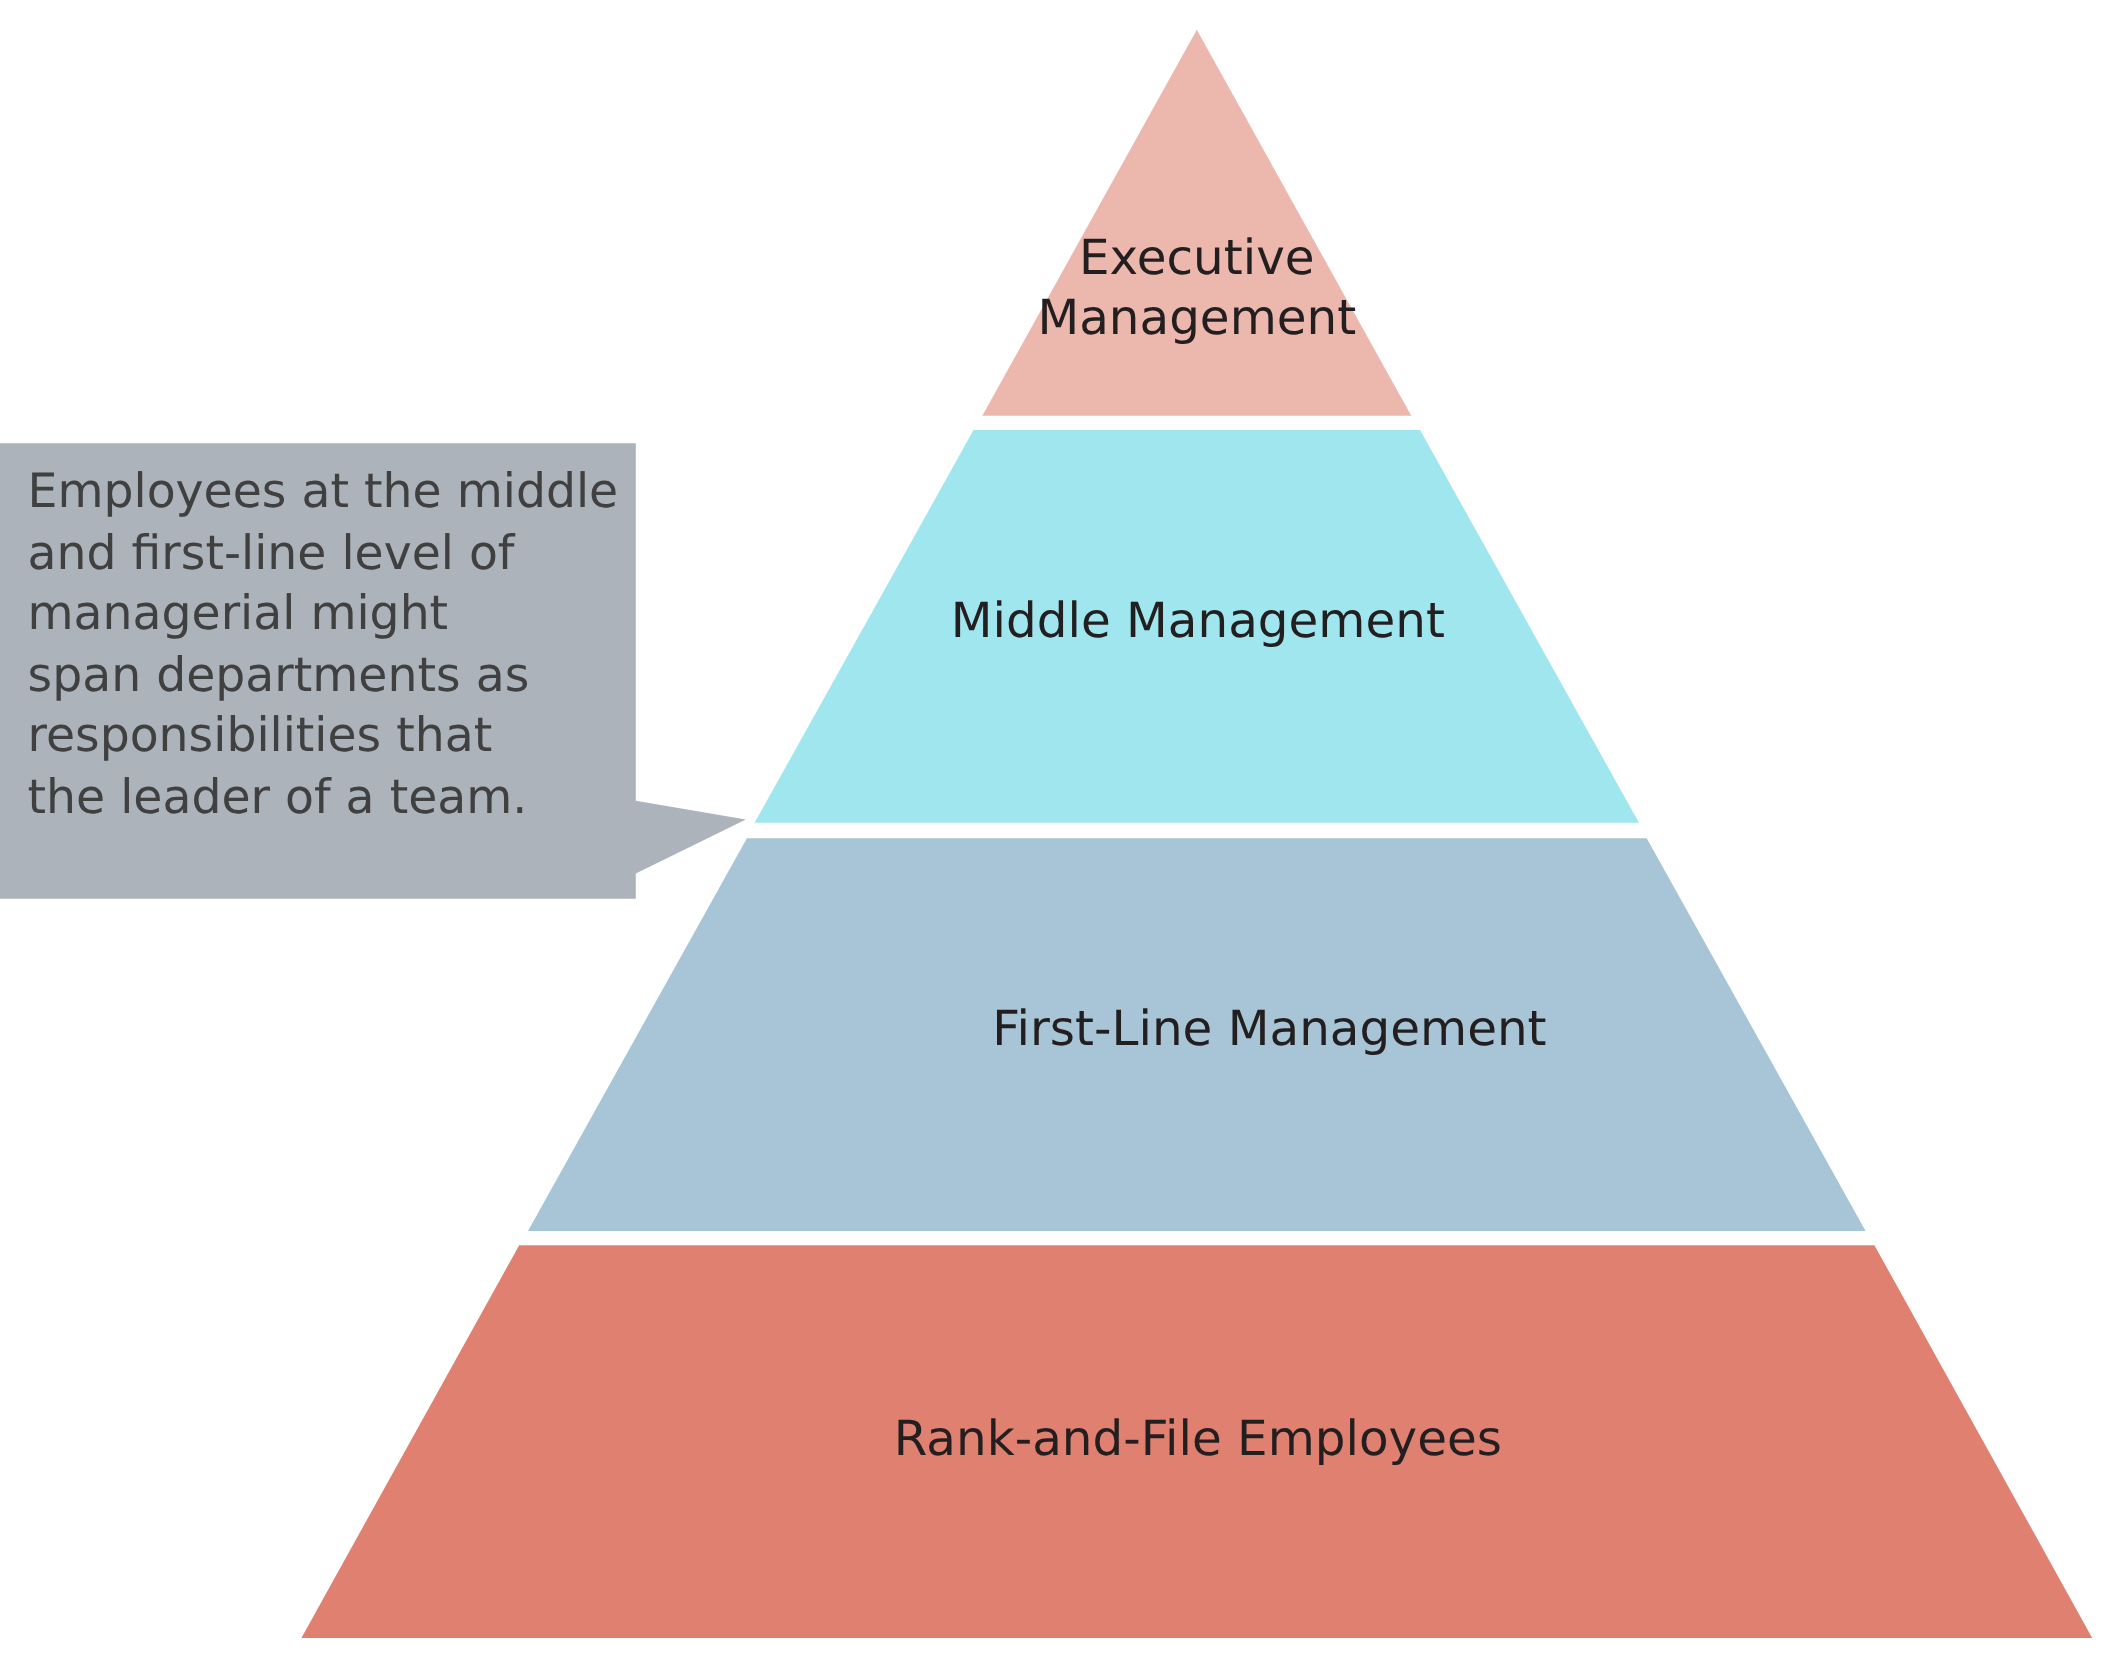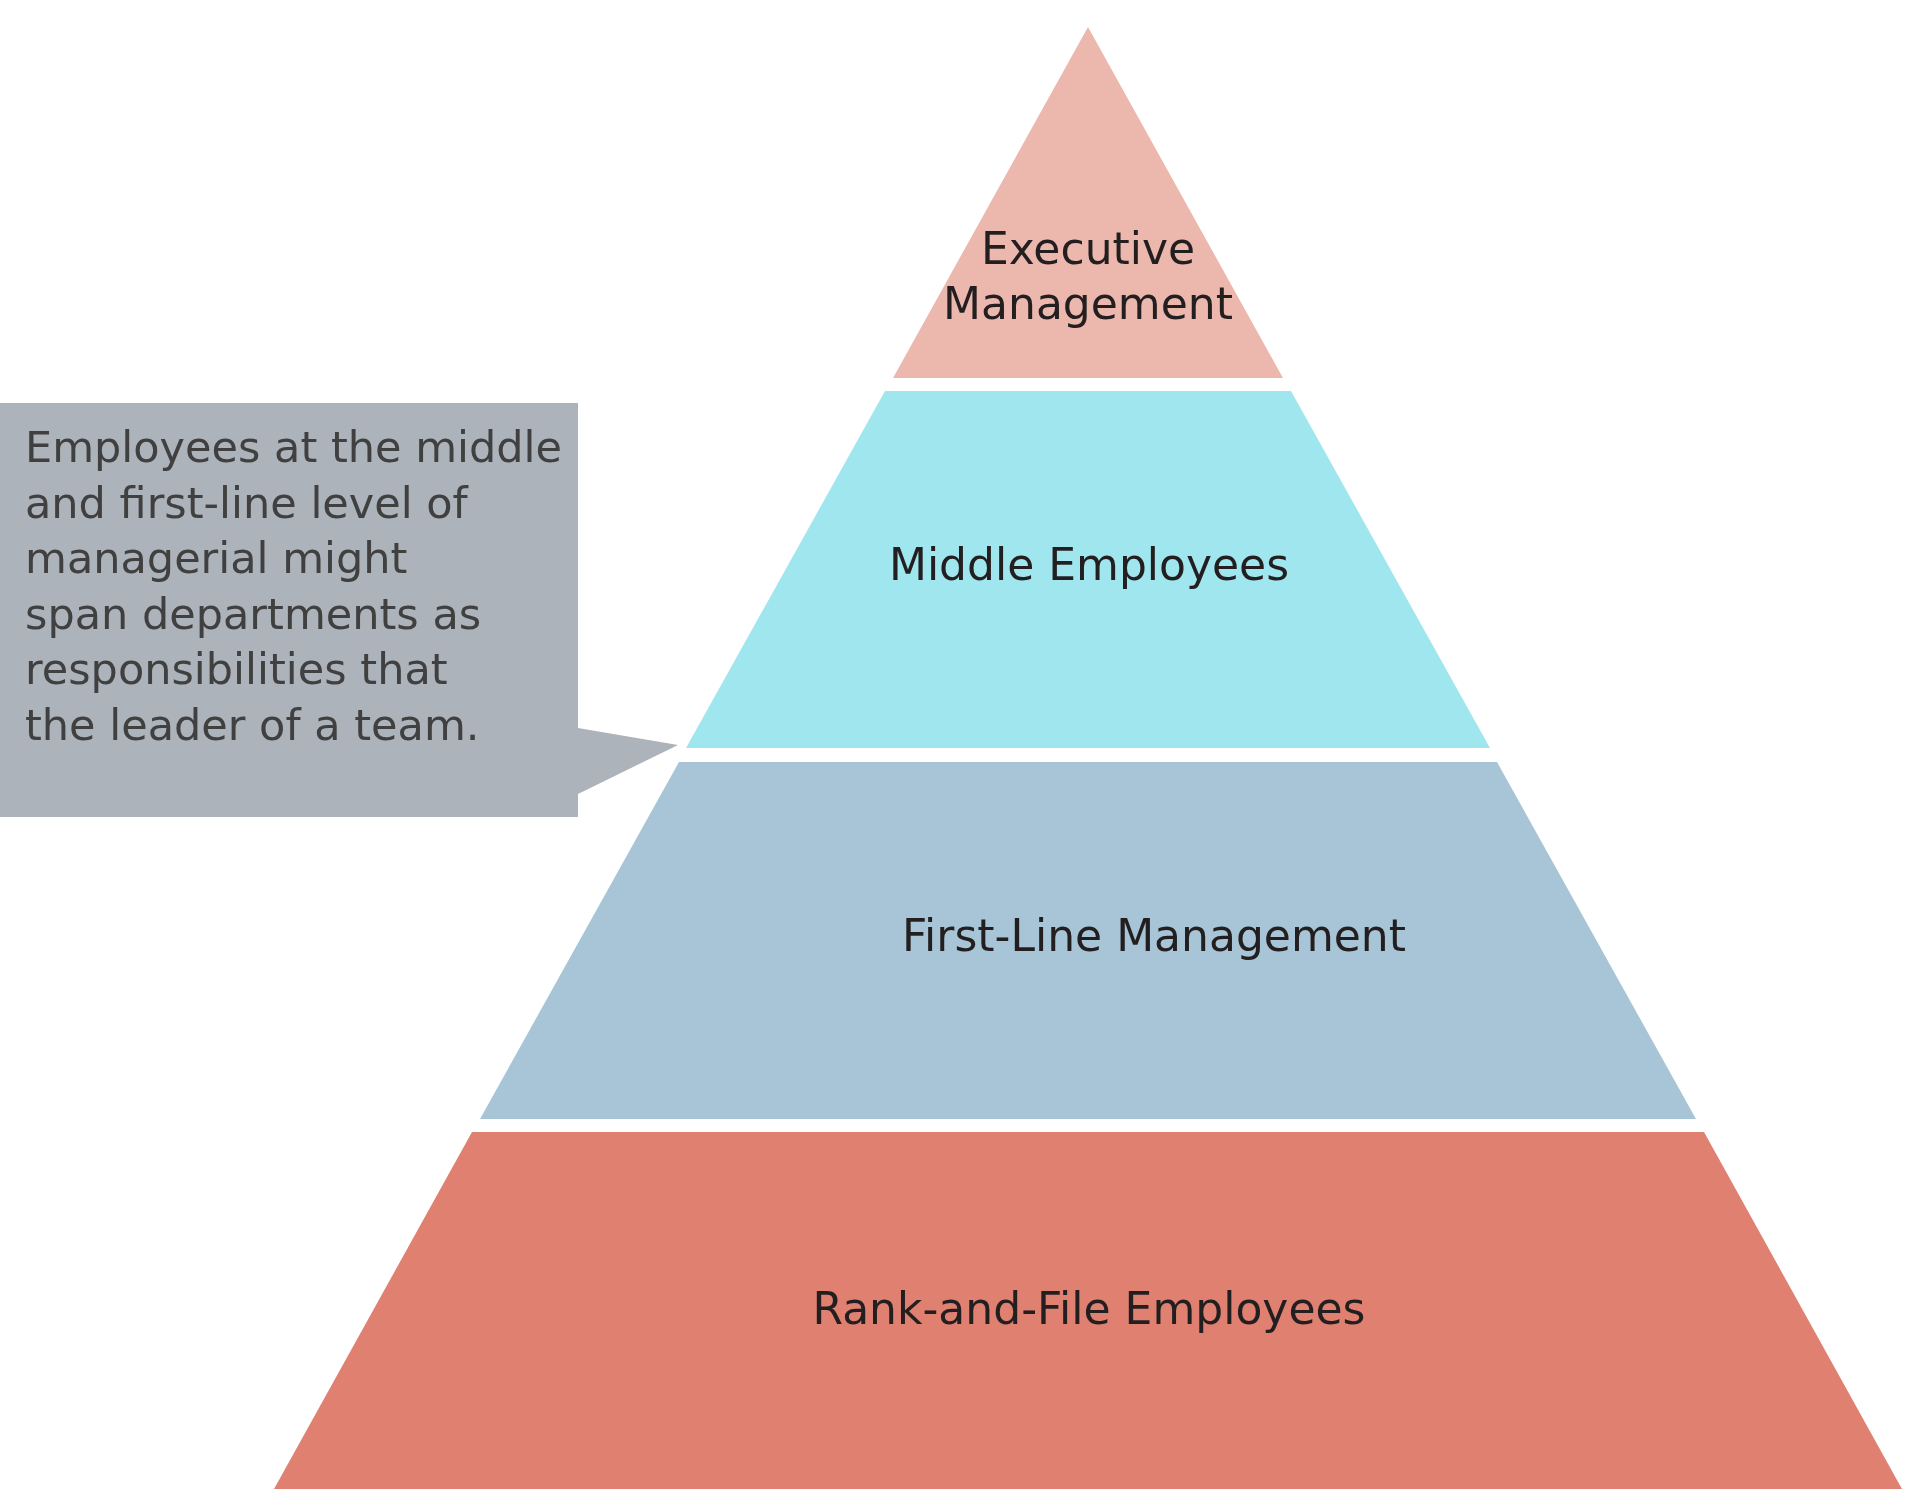--- a/index.html
+++ b/index.html
@@ -16,26 +16,26 @@
 <body>
 
 <svg class="diagram" width="1924" height="1503" viewBox="0 0 1924 1503">
   <polygon points="1088,27 1283,378 893,378" fill="#ECB8AD"></polygon>
   <polygon points="885,391 1291,391 1490,748 686,748" fill="#A0E6EF"></polygon>
   <polygon points="679,762 1497,762 1696,1119 480,1119" fill="#A7C5D6"></polygon>
   <polygon points="472,1132 1704,1132 1902,1489 274,1489" fill="#E08070"></polygon>
   <polygon points="0,403 578,403 578,728 678,745 578,794 578,817 0,817" fill="#ADB3BA"></polygon>
 </svg>
 
-<div class="tier-label" style="left:1088px; top:221px;">
+<div class="tier-label" style="left:1088px; top:207px;">
   <span style="display:block">Executive</span>
   <span style="display:block">Management</span>
 </div>
 <div class="tier-label" style="left:1089px; top:537px;">
-  <span>Middle Employees</span>
+  <span>Middle Management</span>
 </div>
 <div class="tier-label" style="left:1154px; top:908px;">
   <span>First-Line Management</span>
 </div>
 <div class="tier-label" style="left:1089px; top:1281px;">
   <span>Rank-and-File Employees</span>
 </div>
 
 <div class="callout-text">
   <span>Employees at the middle</span>

